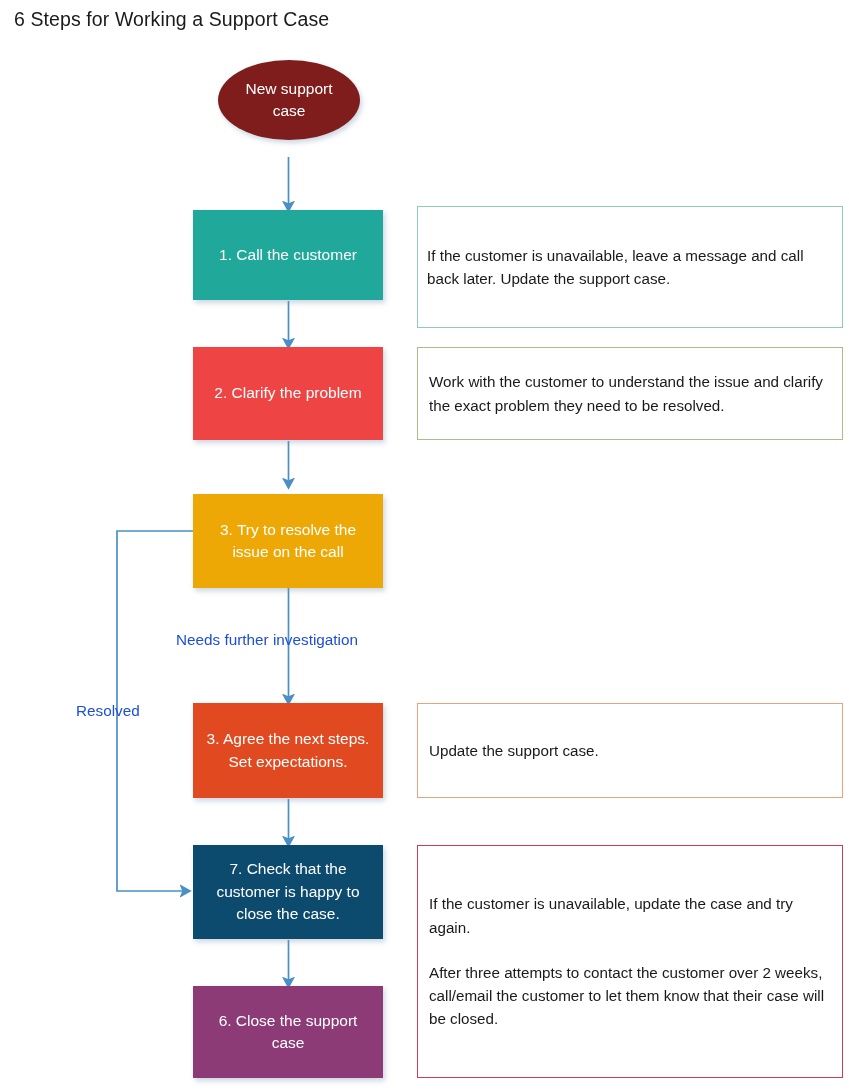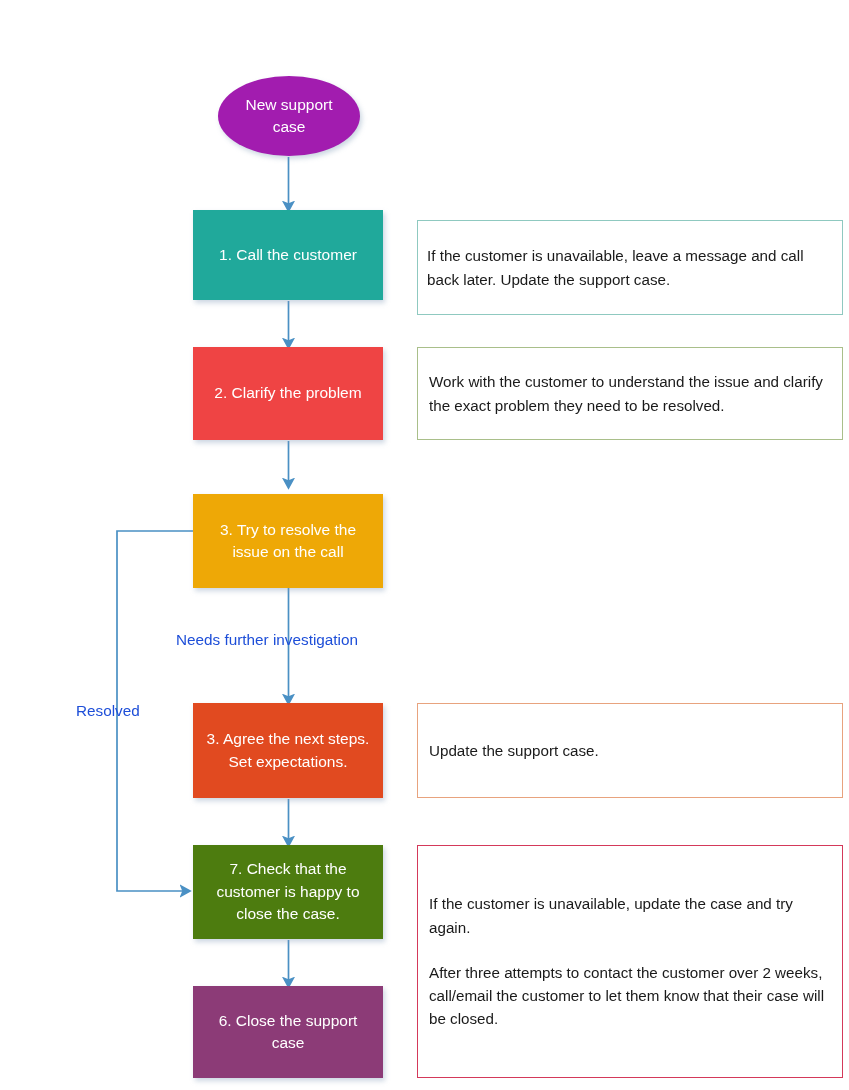--- a/index.html
+++ b/index.html
@@ -38,25 +38,25 @@
     position: absolute;
     left: 0; top: 0;
     width: 849px; height: 1090px;
     pointer-events: none;
   }
 
   
   .start-node {
     position: absolute;
     left: 218px;
-    top: 76px;
+    top: 60px;
     width: 142px;
     height: 80px;
     border-radius: 50%;
-    background: #a21caf;
+    background: #7f1d1d;
     box-shadow: 2px 3px 5px rgba(120,150,180,0.38);
     display: flex;
     align-items: center;
     justify-content: center;
     text-align: center;
     color: #ffffff;
     font-size: 15.5px;
     line-height: 1.42;
     padding: 0 14px;
     box-sizing: border-box;
@@ -116,20 +116,21 @@
   #label-resolved {
     left: 76px;
     top: 702px;
   }
 </style>
 </head>
 <body>
 
 <div id="canvas">
 
+  <div class="title">6 Steps for Working a Support Case</div>
 
   <svg class="arrow-layer" width="849" height="1090" viewBox="0 0 849 1090">
     <defs>
       <marker id="arrowhead" markerWidth="9" markerHeight="9" refX="3.2" refY="4.5" orient="auto" markerUnits="strokeWidth">
         <path d="M0,0.6 L7.2,4.5 L0,8.4 L1.6,4.5 Z" fill="#4A90C4"></path>
       </marker>
     </defs>
 
     <line x1="288.5" y1="157" x2="288.5" y2="206" stroke="#4A90C4" stroke-width="1.7" marker-end="url(#arrowhead)"></line>
 
@@ -143,21 +144,21 @@
 
     <line x1="288.5" y1="940" x2="288.5" y2="982" stroke="#4A90C4" stroke-width="1.7" marker-end="url(#arrowhead)"></line>
 
     <path d="M193,531 L117,531 L117,891 L185,891" fill="none" stroke="#4A90C4" stroke-width="1.7" marker-end="url(#arrowhead)"></path>
   </svg>
 
   <div class="start-node">New support case</div>
 
   <div class="step-box" id="step-1" style="top:210px; height:90px; background:#20A99B;">1. Call the customer</div>
 
-  <div class="note-box" style="top:220px; height:95px; border-color:#8FC9C0;padding-left:9px;">
+  <div class="note-box" style="top:206px; height:122px; border-color:#8FC9C0;padding-left:9px;">
     <span class="note-text">If the customer is unavailable, leave a message and call back later.  Update the support case.</span>
   </div>
 
   <div class="step-box" id="step-2" style="top:347px; height:93px; background:#ef4444;">2. Clarify the problem</div>
 
   <div class="note-box" style="top:347px; height:93px; border-color:#A9BF8A;">
     <span class="note-text">Work with the customer to understand the issue and clarify the exact problem they need to be resolved.</span>
   </div>
 
   <div class="step-box" id="step-3" style="top:494px; height:94px; background:#EEA806;">3. Try to resolve the issue on the call</div>
@@ -165,21 +166,21 @@
   <div class="edge-label" id="label-needs-investigation">Needs further investigation</div>
 
   <div class="edge-label" id="label-resolved">Resolved</div>
 
   <div class="step-box" id="step-4" style="top:703px; height:95px; background:#E14A20;">3. Agree the next steps. Set expectations.</div>
 
   <div class="note-box" style="top:703px; height:95px; border-color:#E8A37E;">
     <span class="note-text">Update the support case.</span>
   </div>
 
-  <div class="step-box" id="step-7" style="top:845px; height:94px; background:#4d7c0f;">7. Check that the customer is happy to close the case.</div>
+  <div class="step-box" id="step-7" style="top:845px; height:94px; background:#0c4a6e;">7. Check that the customer is happy to close the case.</div>
 
   <div class="note-box two-para" style="top:845px; height:233px; border-color:#D4395A;">
     <span class="note-text">If the customer is unavailable, update the case and try again.</span>
     <span class="note-text">After three attempts to contact the customer over 2 weeks, call/email the customer to let them know that their case will be closed.</span>
   </div>
 
   <div class="step-box" id="step-6" style="top:986px; height:92px; background:#8C3B77;">6. Close the support case</div>
 
 </div>
 

